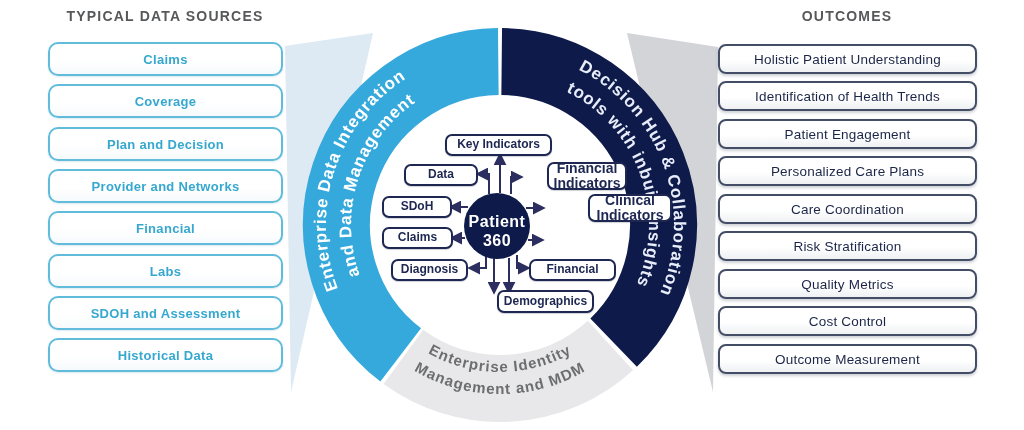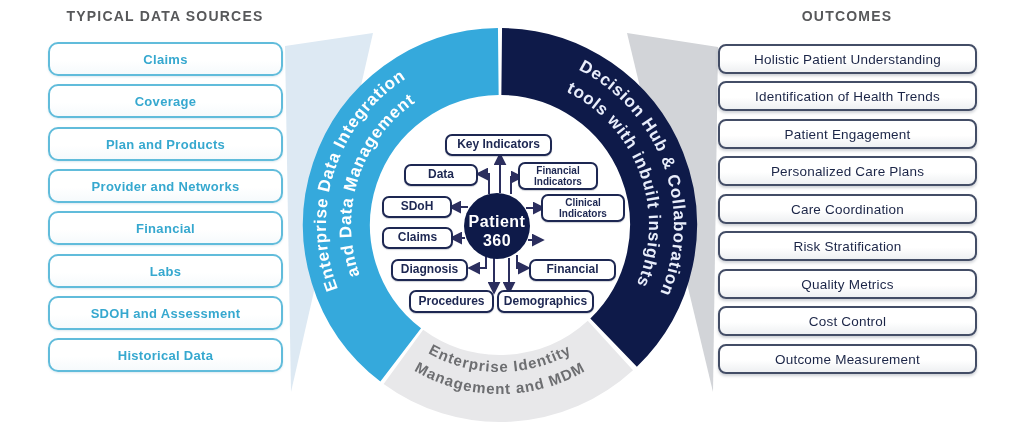--- a/index.html
+++ b/index.html
@@ -28,34 +28,34 @@
     display:flex;align-items:center;justify-content:center;
     font-size:13.5px;font-weight:normal;color:#1b2547;letter-spacing:0.2px;
     box-shadow:0 2px 3px rgba(60,70,90,0.25);z-index:3;
   }
   .hnode{
     position:absolute;background:#ffffff;border:2px solid #1d2752;border-radius:7px;
     display:flex;align-items:center;justify-content:center;text-align:center;
     font-size:12px;font-weight:bold;color:#1d2752;z-index:2;line-height:1.1;
     box-shadow:0 1px 1px rgba(20,30,60,0.2);
   }
-  .hnode.two{font-size:10px;}
+  .hnode.two{font-size:14px;margin-left:29px;}
   #diagram-svg{position:absolute;left:0;top:0;z-index:1;}
 </style>
 </head>
 <body>
 
 <div id="canvas">
 
   <div id="left-title" class="panel-title">TYPICAL DATA SOURCES</div>
   <div id="right-title" class="panel-title">OUTCOMES</div>
 
   <div class="lbox" style="top:42px">Claims</div>
   <div class="lbox" style="top:84px">Coverage</div>
-  <div class="lbox" style="top:127px">Plan and Products</div>
+  <div class="lbox" style="top:127px">Plan and Decision</div>
   <div class="lbox" style="top:169px">Provider and Networks</div>
   <div class="lbox" style="top:211px">Financial</div>
   <div class="lbox" style="top:254px">Labs</div>
   <div class="lbox" style="top:296px">SDOH and Assessment</div>
   <div class="lbox" style="top:338px">Historical Data</div>
 
   <div class="rbox" style="top:44px">Holistic Patient Understanding</div>
   <div class="rbox" style="top:81px">Identification of Health Trends</div>
   <div class="rbox" style="top:119px">Patient Engagement</div>
   <div class="rbox" style="top:156px">Personalized Care Plans</div>
@@ -123,20 +123,19 @@
 
     <circle cx="497" cy="226" r="33" fill="#0e1a49"></circle>
     <text x="497" y="227" text-anchor="middle" font-size="16" font-weight="bold" fill="#ffffff" letter-spacing="0.5">Patient</text>
     <text x="497" y="246" text-anchor="middle" font-size="16" font-weight="bold" fill="#ffffff" letter-spacing="0.5">360</text>
   </svg>
 
   <div class="hnode" style="left:445px;top:134px;width:103px;height:18px">Key Indicators</div>
   <div class="hnode" style="left:404px;top:164px;width:70px;height:18px">Data</div>
   <div class="hnode two" style="left:518px;top:162px;width:76px;height:24px">Financial Indicators</div>
   <div class="hnode" style="left:382px;top:196px;width:66px;height:18px">SDoH</div>
-  <div class="hnode two" style="left:541px;top:194px;width:80px;height:24px">Clinical Indicators</div>
+  <div class="hnode two" style="left:559px;top:194px;width:80px;height:24px">Clinical Indicators</div>
   <div class="hnode" style="left:382px;top:227px;width:67px;height:18px">Claims</div>
   <div class="hnode" style="left:391px;top:259px;width:73px;height:18px">Diagnosis</div>
   <div class="hnode" style="left:529px;top:259px;width:83px;height:18px">Financial</div>
-  <div class="hnode" style="left:409px;top:290px;width:81px;height:19px">Procedures</div>
   <div class="hnode" style="left:497px;top:290px;width:93px;height:19px">Demographics</div>
 
 </div>
 
 </body></html>

